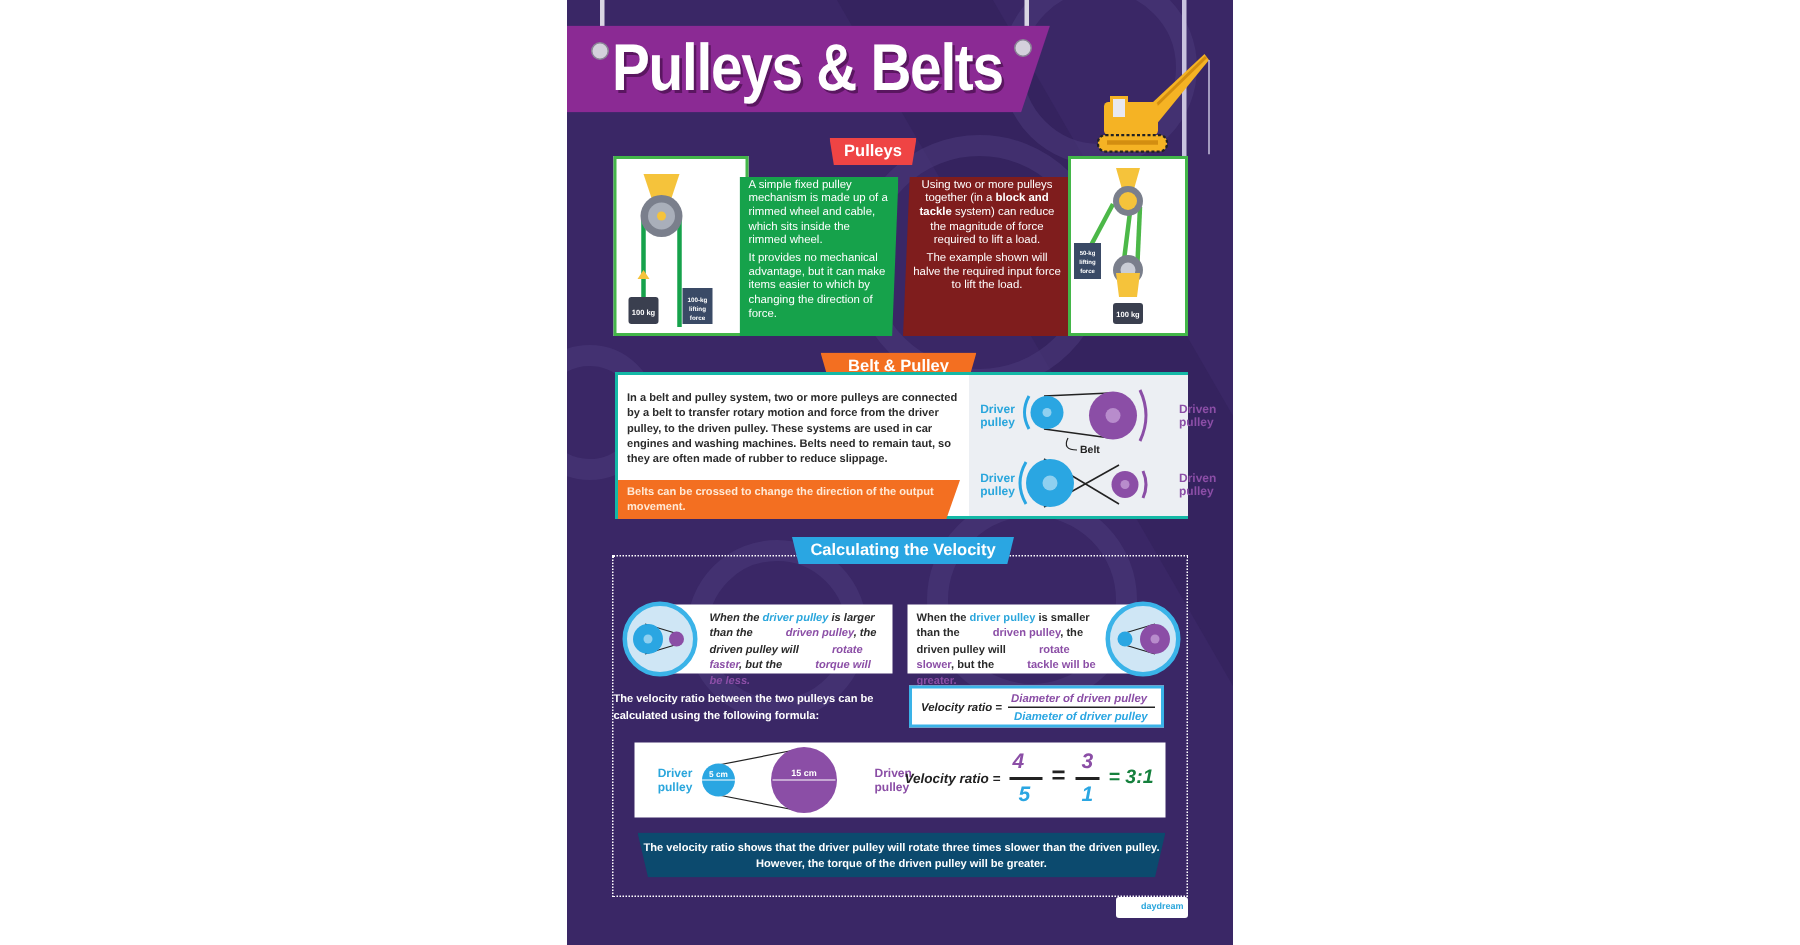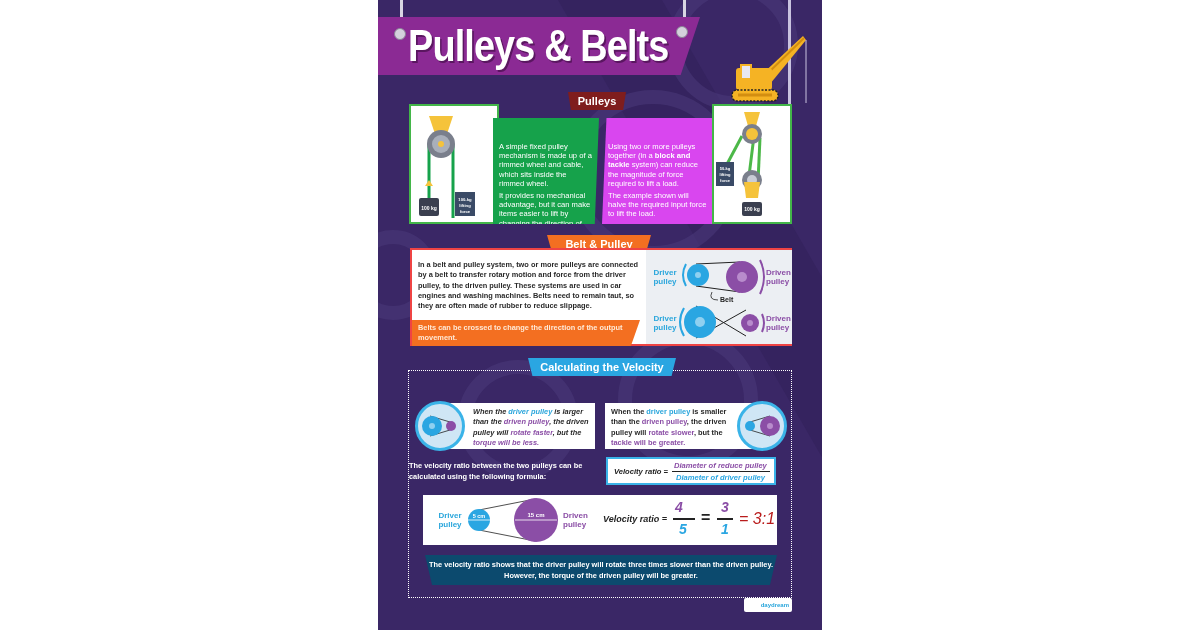--- a/index.html
+++ b/index.html
@@ -26,36 +26,36 @@
   .hanger { position: absolute; width: 3px; background: #d9d6e3; top: 0; height: 20px; }
   .crane { position: absolute; left: 350px; top: 28px; width: 80px; height: 75px; }
   .section-tag {
     position: absolute; height: 18px; line-height: 18px; text-align: center;
     color: #fff; font-weight: bold; font-size: 11px;
     clip-path: polygon(0 0, 100% 0, 95% 100%, 5% 100%);
   }
   .white-box { position: absolute; background: #ffffff; border: 2px solid #43b649; }
   .green-box {
     position: absolute; background: #16a24b; color: #fff;
-    font-size: 7.6px; line-height: 9.2px; padding: 24px 6px;
-  }
-  .green-box2 { background: #d946ef; text-align: left; }
+    font-size: 7.6px; line-height: 9.2px; padding: 0 6px;
+  }
+  .green-box2 { background: #7f1d1d; text-align: center; }
   .green-box p { margin-bottom: 3px; }
-  .belt-box { position: absolute; left: 32px; top: 248px; width: 382px; height: 98px; background: #ffffff; border: 2px solid #ef4444; }
+  .belt-box { position: absolute; left: 32px; top: 248px; width: 382px; height: 98px; background: #ffffff; border: 2px solid #14b8a6; }
   .belt-text { position: absolute; left: 6px; top: 10px; width: 230px; font-size: 7.4px; line-height: 10.3px; color: #2a2a2a; font-weight: bold; }
   .belt-orange {
     position: absolute; left: 0; top: 70px; width: 228px; height: 26px; background: #f36f21;
     color: #ffe9d6; font-size: 7.4px; line-height: 10.3px; padding: 3px 6px; font-weight: bold;
     clip-path: polygon(0 0, 100% 0, 96% 100%, 0 100%);
   }
   .dash-box { position: absolute; left: 30px; top: 370px; width: 384px; height: 228px; border: 1.5px dotted #ffffff; }
   .intro { position: absolute; left: 0; top: 12px; width: 384px; text-align: center; color: #fff; font-size: 7.4px; font-weight: bold; }
   .case-box { position: absolute; background: #fff; height: 46px; font-size: 7.4px; line-height: 10.4px; color: #2a2a2a; font-weight: bold; padding: 4px 6px; }
   .cyan { color: #2aa6dc; text-align: center; }
-  .purple { color: #8b4ea6; }
+  .purple { color: #8b4ea6; padding-left: 20px; }
   .circle-frame { position: absolute; width: 50px; height: 50px; border-radius: 50%; background: #cfe6f5; border: 3px solid #3ab3e8; overflow: hidden; }
   .formula-lead { position: absolute; left: 0; top: 90px; width: 180px; color: #fff; font-size: 7.4px; line-height: 10.5px; font-weight: bold; }
   .formula-box { position: absolute; left: 197px; top: 86px; width: 170px; height: 28px; background: #fff; border: 2px solid #3ab3e8; }
   .calc-box { position: absolute; left: 14px; top: 124px; width: 354px; height: 50px; background: #fff; }
   .bottom-note {
     position: absolute; left: 16px; top: 184px; width: 352px; height: 30px; background: #0c4a6e;
     color: #fff; font-size: 7.4px; line-height: 11px; font-weight: bold; text-align: center; padding-top: 4px;
     clip-path: polygon(0 0, 100% 0, 98% 100%, 2% 100%);
   }
   .logo { position: absolute; left: 366px; top: 598px; width: 48px; height: 14px; background: #fff; border-radius: 2px; font-size: 6px; color: #2aa6dc; font-weight: bold; line-height: 14px; text-align: right; padding-right: 3px; }
@@ -85,42 +85,42 @@
     <polygon points="30,50 75,8 78,12 42,56" fill="#f5b324"></polygon>
     <line x1="40" y1="45" x2="76" y2="10" stroke="#d38e10" stroke-width="2"></line>
     <rect x="8" y="40" width="36" height="22" rx="3" fill="#f5b324"></rect>
     <rect x="12" y="36" width="12" height="16" fill="#f5b324"></rect>
     <rect x="14" y="38" width="8" height="12" fill="#e8e8f0"></rect>
     <rect x="4" y="62" width="46" height="11" rx="5" fill="#f5b324" stroke="#222" stroke-width="1.5" stroke-dasharray="2 1.5"></rect>
     <line x1="10" y1="67" x2="44" y2="67" stroke="#d38e10" stroke-width="3"></line>
     <line x1="78" y1="12" x2="78" y2="75" stroke="#c9c3df" stroke-width="1"></line>
   </svg>
 
-  <div class="section-tag" style="left:190px;top:92px;width:58px;background:#7f1d1d;">Pulleys</div>
+  <div class="section-tag" style="left:175px;top:92px;width:58px;background:#ef4444;">Pulleys</div>
 
   <div class="white-box" style="left:31px;top:104px;width:90px;height:120px;">
     <svg width="86" height="116" viewBox="0 0 86 116">
       <line x1="18" y1="38" x2="18" y2="92" stroke="#16a24b" stroke-width="3"></line>
       <line x1="42" y1="38" x2="42" y2="112" stroke="#16a24b" stroke-width="3"></line>
       <path d="M18 10 L42 10 L36 28 L24 28 Z" fill="#f5c33b"></path>
       <circle cx="30" cy="38" r="14" fill="#7a7f8c"></circle>
       <circle cx="30" cy="38" r="9" fill="#a9afba"></circle>
       <circle cx="30" cy="38" r="3" fill="#f5c33b"></circle>
       <polygon points="14,80 22,80 18,74" fill="#f5c33b"></polygon>
       <rect x="8" y="92" width="20" height="18" rx="2" fill="#3a3f4f"></rect>
       <text x="18" y="104" font-size="5" fill="#fff" text-anchor="middle" font-weight="bold">100 kg</text>
       <rect x="44" y="86" width="20" height="24" fill="#3a4a66"></rect>
       <text x="54" y="95" font-size="4.2" fill="#fff" text-anchor="middle" font-weight="bold">100-kg</text>
       <text x="54" y="101" font-size="4.2" fill="#fff" text-anchor="middle" font-weight="bold">lifting</text>
       <text x="54" y="107" font-size="4.2" fill="#fff" text-anchor="middle" font-weight="bold">force</text>
     </svg>
   </div>
   <div class="green-box" style="left:115px;top:118px;width:106px;height:106px;clip-path:polygon(0 0,100% 0,96% 100%,0 100%);">
     <p>A simple fixed pulley mechanism is made up of a rimmed wheel and cable, which sits inside the rimmed wheel.</p>
-    <p>It provides no mechanical advantage, but it can make items easier to lift by changing the direction of force.</p>
+    <p>It provides no mechanical advantage, but it can make items easier to which by changing the direction of force.</p>
   </div>
 
   <div class="green-box green-box2" style="left:224px;top:118px;width:112px;height:106px;clip-path:polygon(4% 0,100% 0,100% 100%,0 100%);">
     <p><span>Using two or more pulleys together (in a </span><b>block and tackle</b><span> system) can reduce the magnitude of force required to lift a load.</span></p>
     <p>The example shown will halve the required input force to lift the load.</p>
   </div>
   <div class="white-box" style="left:334px;top:104px;width:80px;height:120px;">
     <svg width="76" height="116" viewBox="0 0 76 116">
       <line x1="28" y1="30" x2="12" y2="60" stroke="#4cb848" stroke-width="3"></line>
       <line x1="40" y1="30" x2="34" y2="78" stroke="#4cb848" stroke-width="3"></line>
@@ -196,21 +196,21 @@
           <line x1="10" y1="26" x2="30" y2="32" stroke="#222" stroke-width=".8"></line>
           <circle cx="10" cy="22" r="5" fill="#2aa6e2"></circle>
           <circle cx="30" cy="22" r="10" fill="#8b4ea6"></circle>
           <circle cx="30" cy="22" r="3" fill="#b88ccc"></circle>
         </svg>
     </div>
 
     <div class="formula-lead">The velocity ratio between the two pulleys can be calculated using the following formula:</div>
     <div class="formula-box">
       <span style="position:absolute;left:6px;top:8px;font-size:7.6px;font-weight:bold;font-style:italic;color:#222;">Velocity ratio =</span>
-      <span style="position:absolute;left:66px;top:2px;font-size:7.6px;font-weight:bold;font-style:italic;color:#8b4ea6;">Diameter of reduce pulley</span>
+      <span style="position:absolute;left:66px;top:2px;font-size:7.6px;font-weight:bold;font-style:italic;color:#8b4ea6;">Diameter of driven pulley</span>
       <span style="position:absolute;left:64px;top:12px;width:98px;height:1px;background:#222;"></span>
       <span style="position:absolute;left:68px;top:14px;font-size:7.6px;font-weight:bold;font-style:italic;color:#2aa6e2;">Diameter of driver pulley</span>
     </div>
 
     <div class="calc-box">
       <svg width="100" height="50" viewBox="0 0 100 50" style="position:absolute;left:40px;top:0;">
         <line x1="16" y1="15" x2="72" y2="4" stroke="#222" stroke-width=".8"></line>
         <line x1="16" y1="35" x2="72" y2="46" stroke="#222" stroke-width=".8"></line>
         <circle cx="16" cy="25" r="11" fill="#2aa6e2"></circle>
         <circle cx="73" cy="25" r="22" fill="#8b4ea6"></circle>
@@ -222,21 +222,21 @@
       <div class="fig-label cyan" style="left:12px;top:16px;width:30px;">Driver pulley</div>
       <div class="fig-label purple" style="left:140px;top:16px;width:32px;">Driven pulley</div>
       <span style="position:absolute;left:180px;top:19px;font-size:9px;font-weight:bold;font-style:italic;color:#222;">Velocity ratio =</span>
       <span style="position:absolute;left:252px;top:4px;font-size:14px;font-weight:bold;font-style:italic;color:#8b4ea6;">4</span>
       <span style="position:absolute;left:250px;top:23px;width:22px;height:1.5px;background:#222;"></span>
       <span style="position:absolute;left:256px;top:26px;font-size:14px;font-weight:bold;font-style:italic;color:#2aa6e2;">5</span>
       <span style="position:absolute;left:278px;top:14px;font-size:16px;font-weight:bold;color:#222;">=</span>
       <span style="position:absolute;left:298px;top:4px;font-size:14px;font-weight:bold;font-style:italic;color:#8b4ea6;">3</span>
       <span style="position:absolute;left:294px;top:23px;width:16px;height:1.5px;background:#222;"></span>
       <span style="position:absolute;left:298px;top:26px;font-size:14px;font-weight:bold;font-style:italic;color:#2aa6e2;">1</span>
-      <span style="position:absolute;left:316px;top:15px;font-size:16px;font-weight:normal;font-style:italic;color:#b91c1c;">= 3:1</span>
+      <span style="position:absolute;left:316px;top:15px;font-size:13px;font-weight:bold;font-style:italic;color:#15803d;">= 3:1</span>
     </div>
 
     <div class="bottom-note">
       <div>The velocity ratio shows that the driver pulley will rotate three times slower than the driven pulley.</div>
       <div>However, the torque of the driven pulley will be greater.</div>
     </div>
   </div>
 
   <div class="section-tag" style="left:150px;top:358px;width:148px;background:#2aa6e2;clip-path:polygon(0 0,100% 0,97% 100%,3% 100%);">Calculating the Velocity Ratio</div>
 

